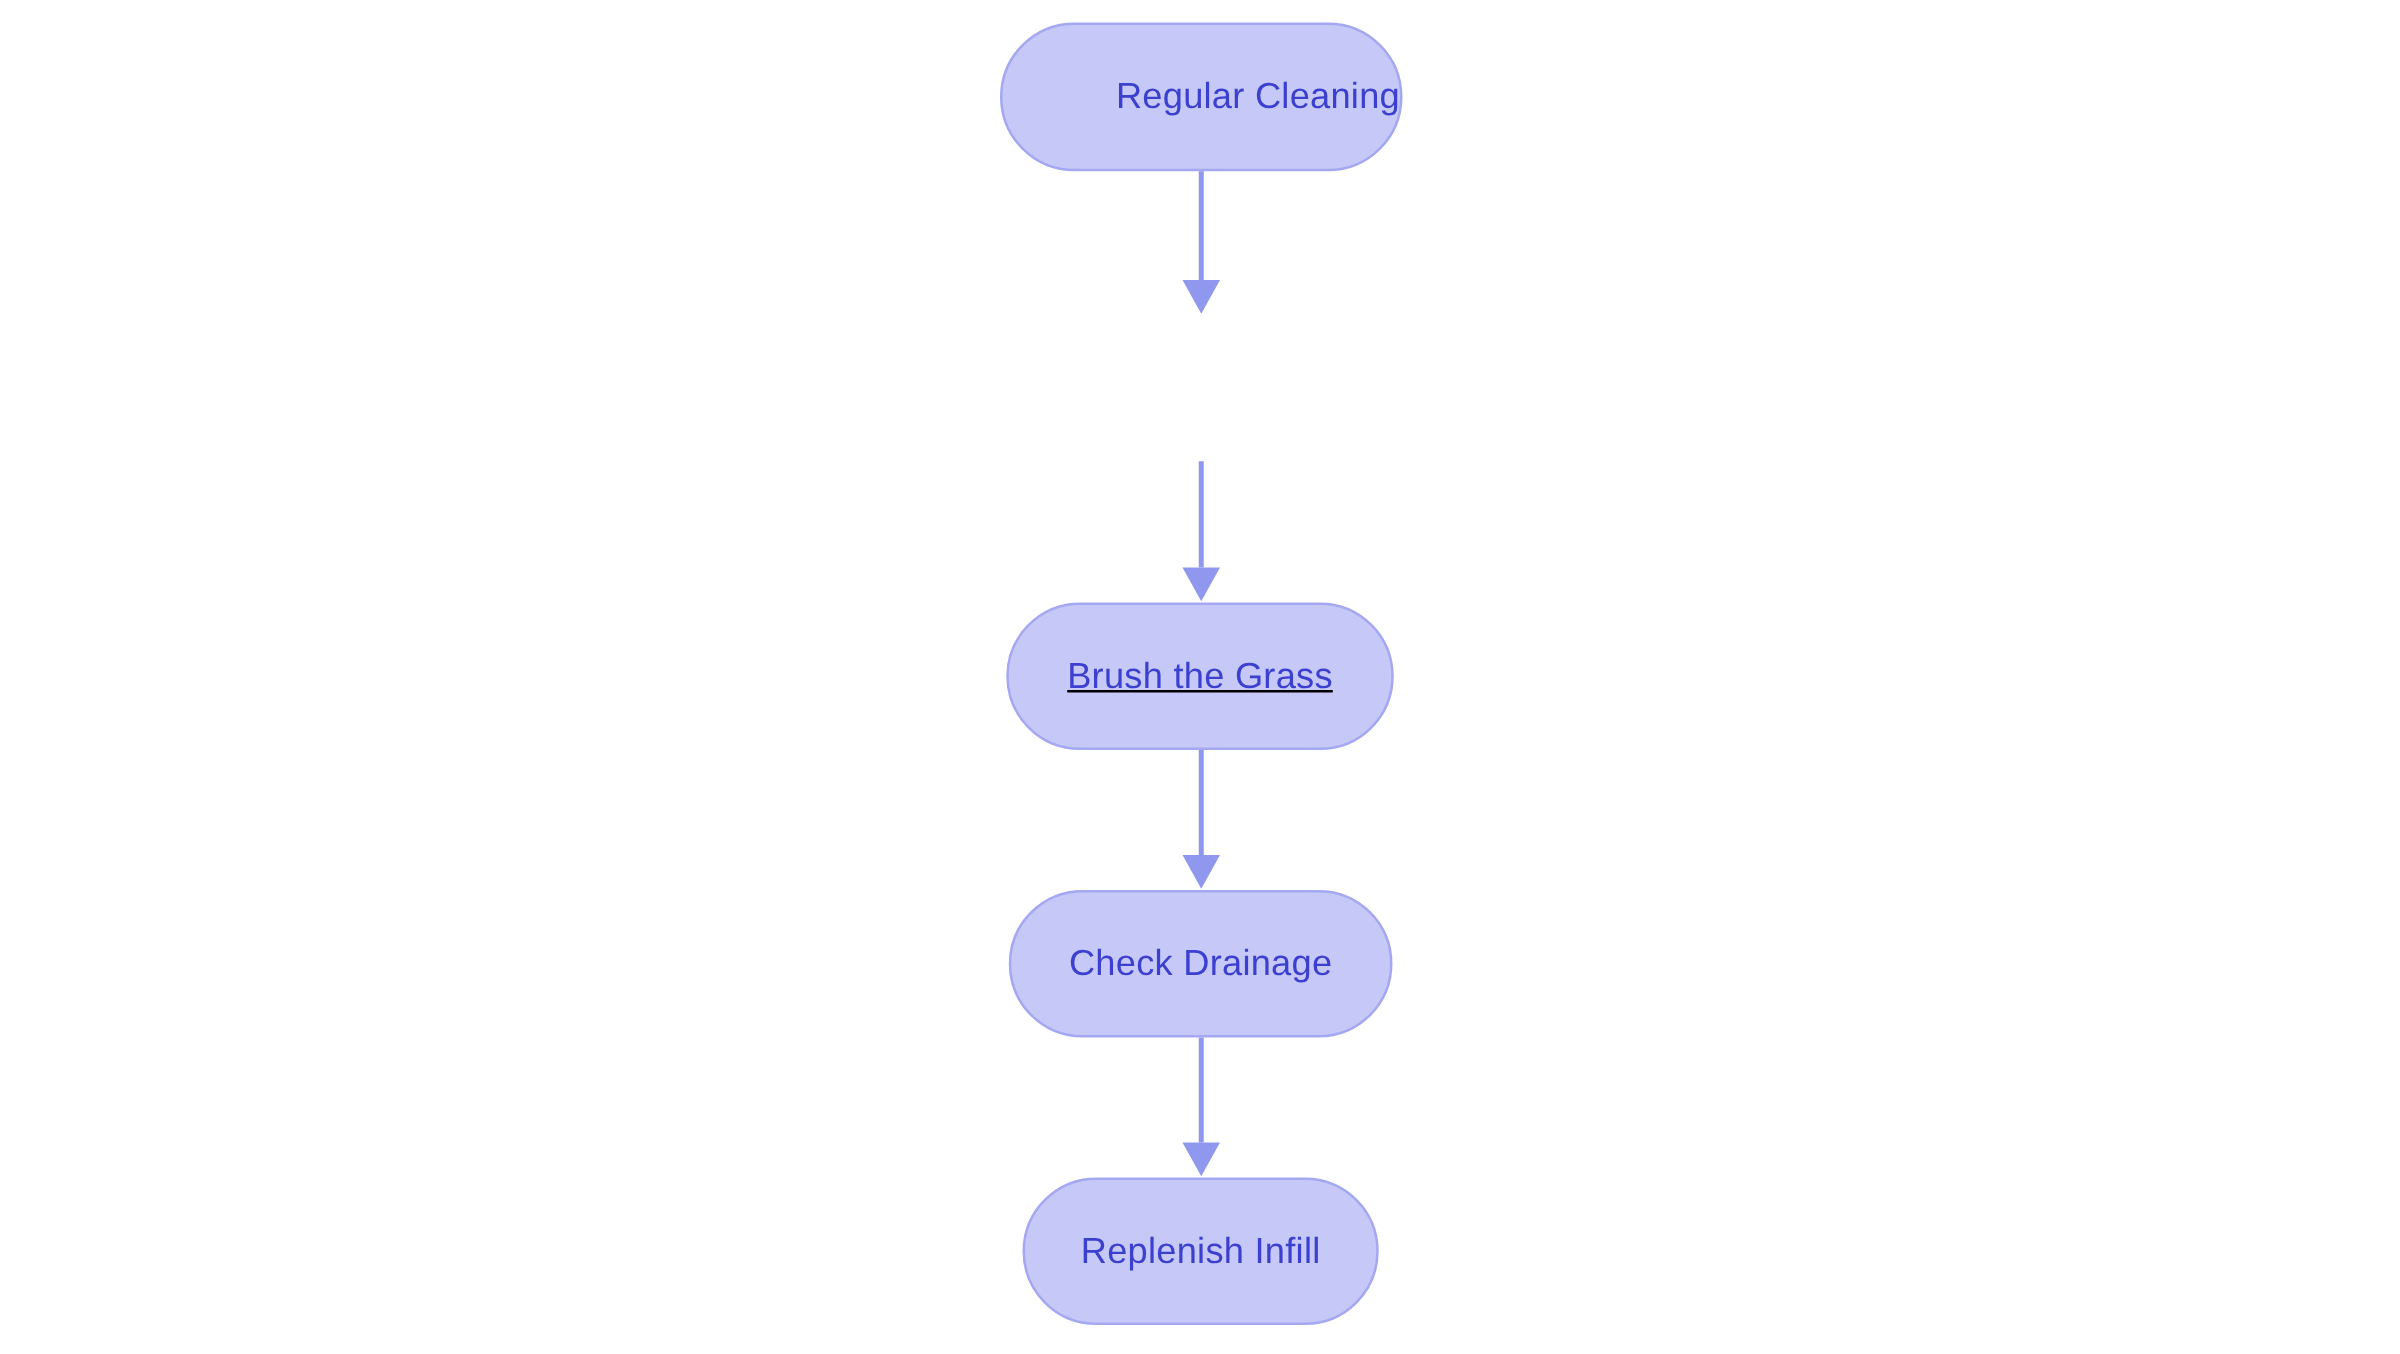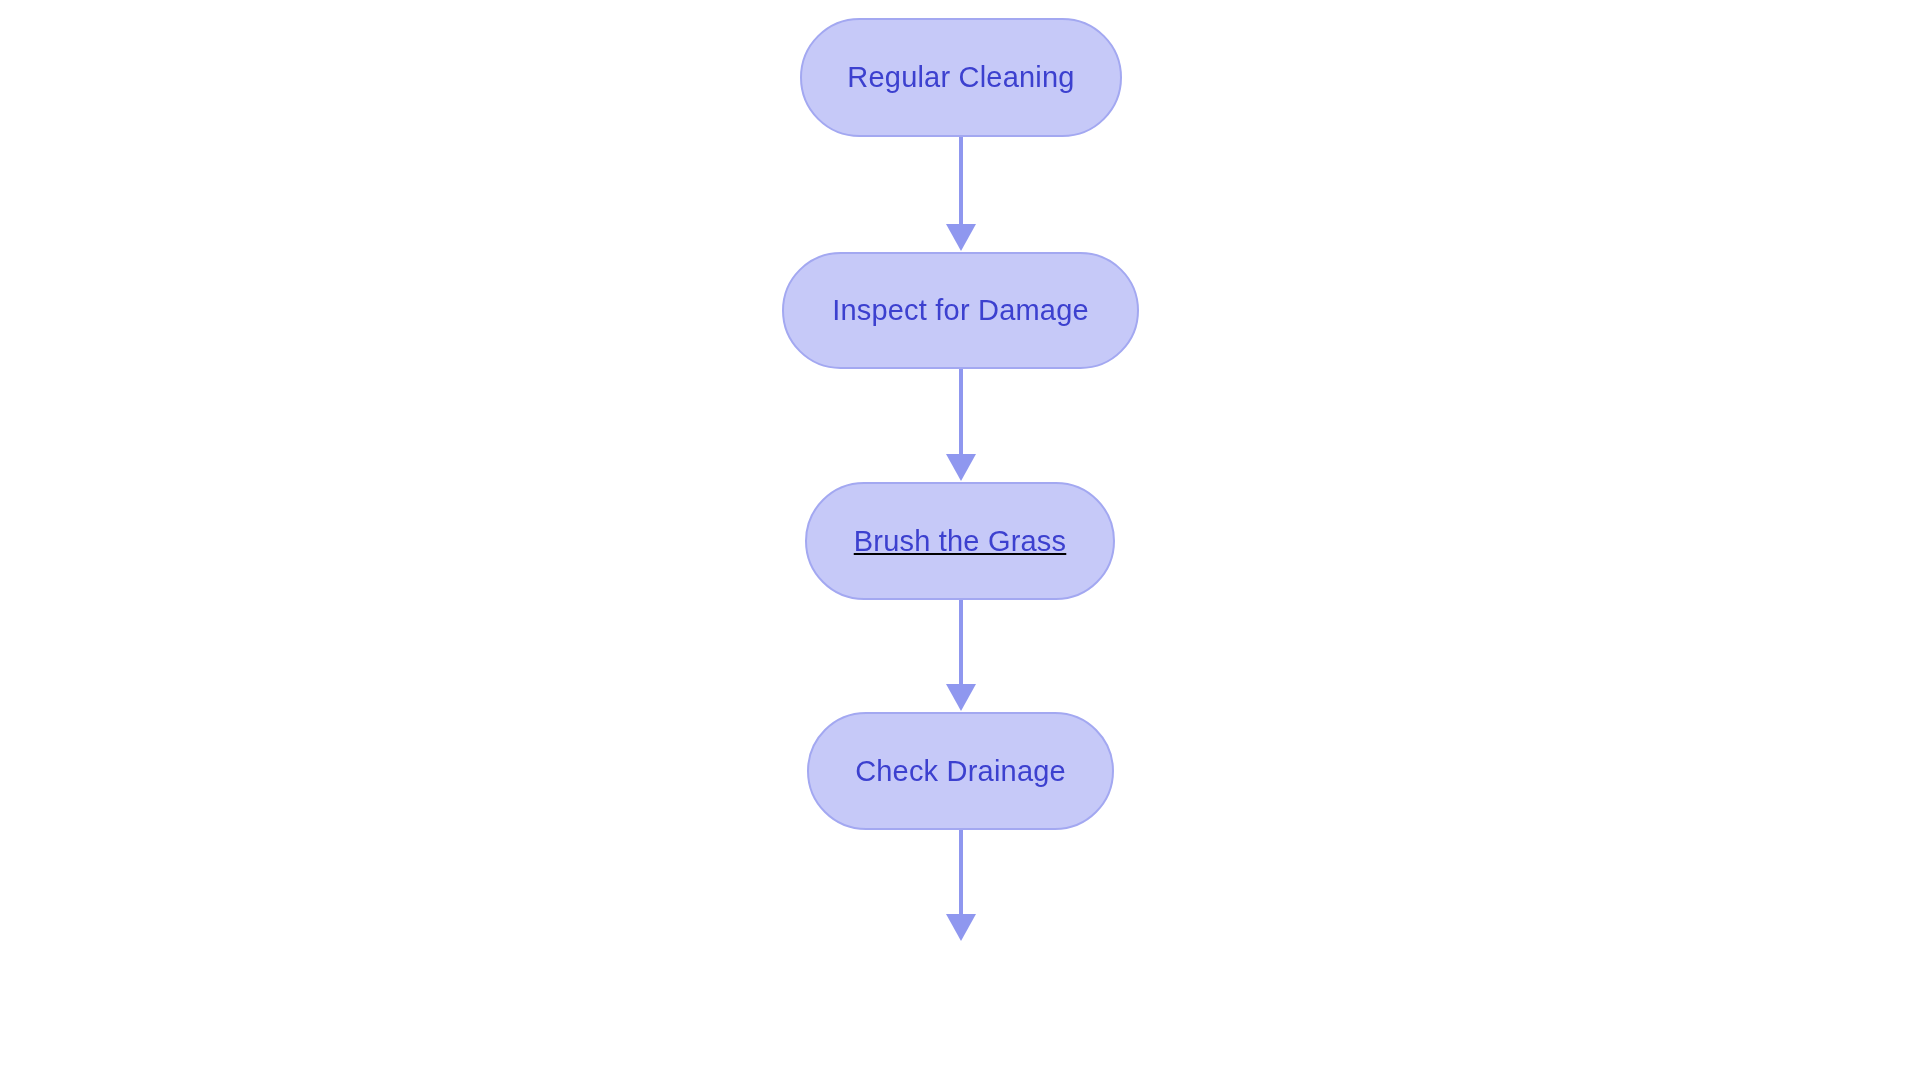--- a/index.html
+++ b/index.html
@@ -25,21 +25,21 @@
     align-items: center;
     justify-content: center;
   }
   .node-label {
     color: #3c40cf;
     font-size: 29px;
     font-weight: 500;
     letter-spacing: 0.2px;
     white-space: nowrap;
   }
-  .n1 { left: 800px; top: 18px;  width: 322px; height: 119px; }
+  .n1 { left: 800px; top: 18px;  width: 322px; height: 119px; justify-content: flex-end; }
   .n2 { left: 782px; top: 252px; width: 357px; height: 117px; }
   .n3 { left: 805px; top: 482px; width: 310px; height: 118px; text-decoration: underline; }
   .n4 { left: 807px; top: 712px; width: 307px; height: 118px; }
   .n5 { left: 818px; top: 942px; width: 285px; height: 118px; }
 
   .arrow {
     position: absolute;
     left: 945px;
     width: 31px;
     display: flex;
@@ -70,23 +70,20 @@
 
   <div class="node n1">
     <span class="node-label">Regular Cleaning</span>
   </div>
 
   <div class="arrow a1">
     <div class="arrow-line"></div>
     <div class="arrow-head"></div>
   </div>
 
-  <div class="node n2">
-    <span class="node-label">Inspect for Damage</span>
-  </div>
 
   <div class="arrow a2">
     <div class="arrow-line"></div>
     <div class="arrow-head"></div>
   </div>
 
   <div class="node n3">
     <span class="node-label">Brush the Grass</span>
   </div>
 
@@ -97,14 +94,17 @@
 
   <div class="node n4">
     <span class="node-label">Check Drainage</span>
   </div>
 
   <div class="arrow a4">
     <div class="arrow-line"></div>
     <div class="arrow-head"></div>
   </div>
 
+  <div class="node n5">
+    <span class="node-label">Replenish Infill</span>
+  </div>
 
 </div>
 
 </body></html>

